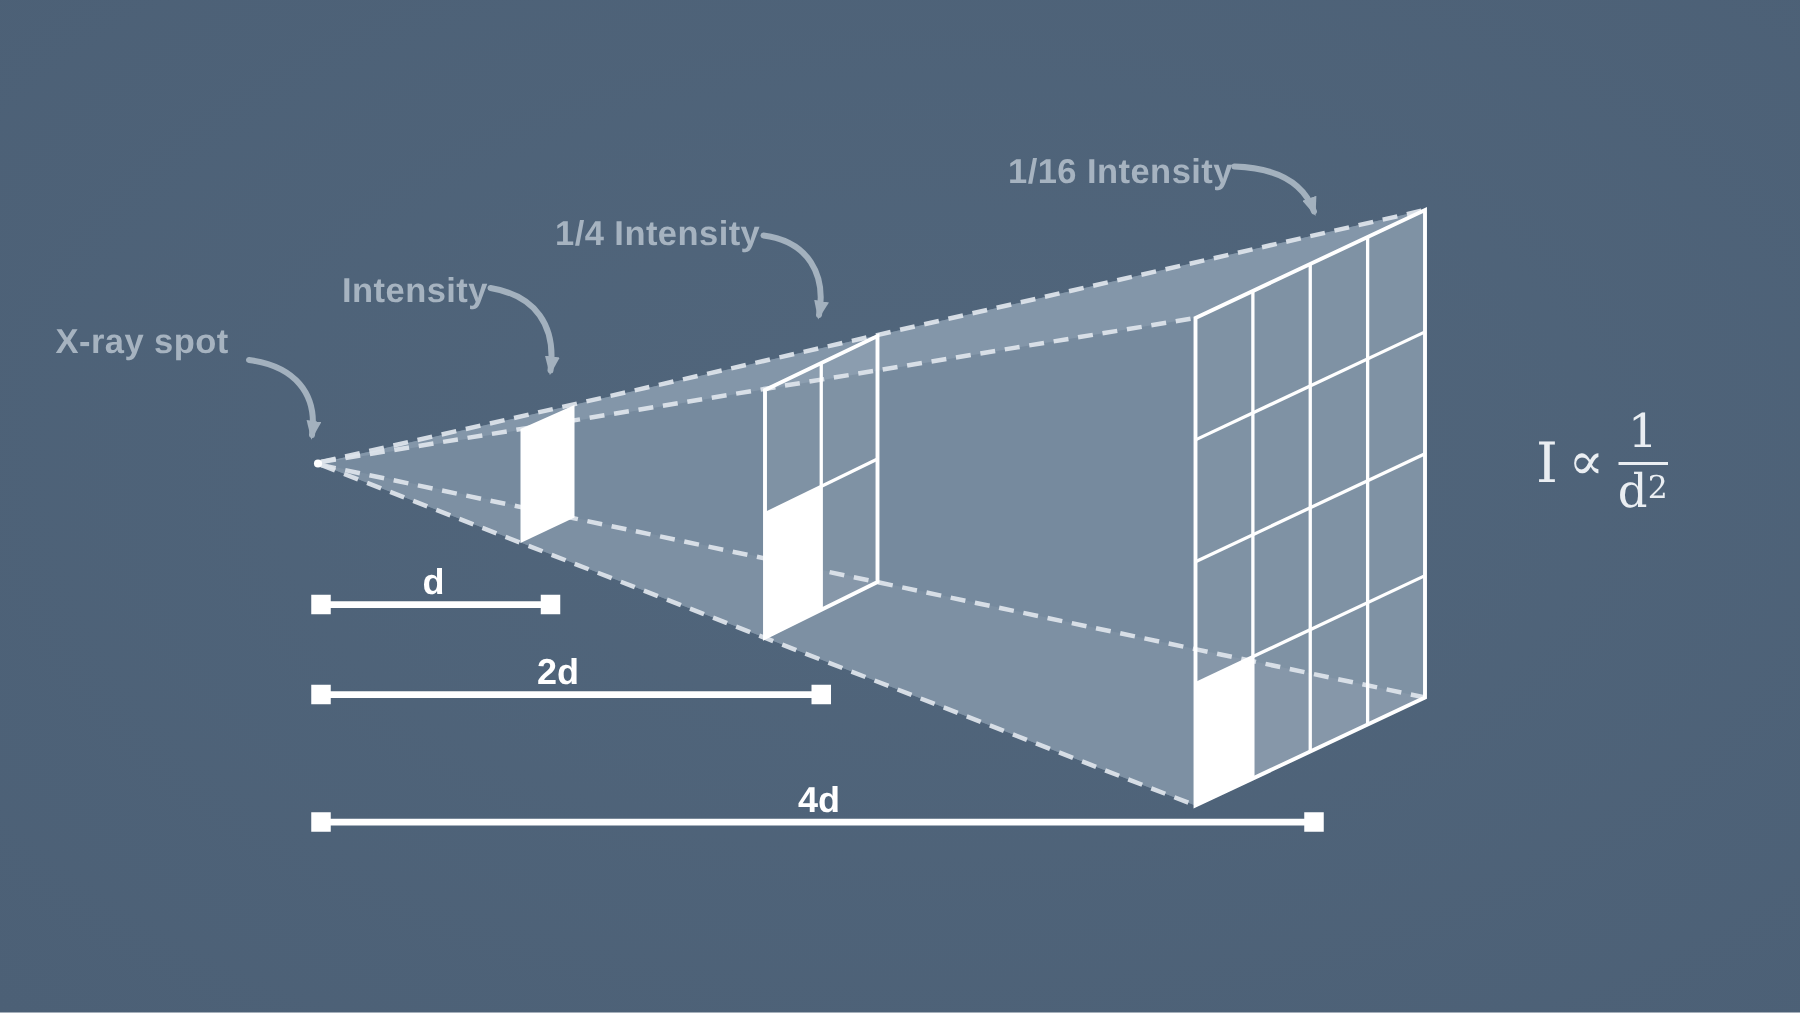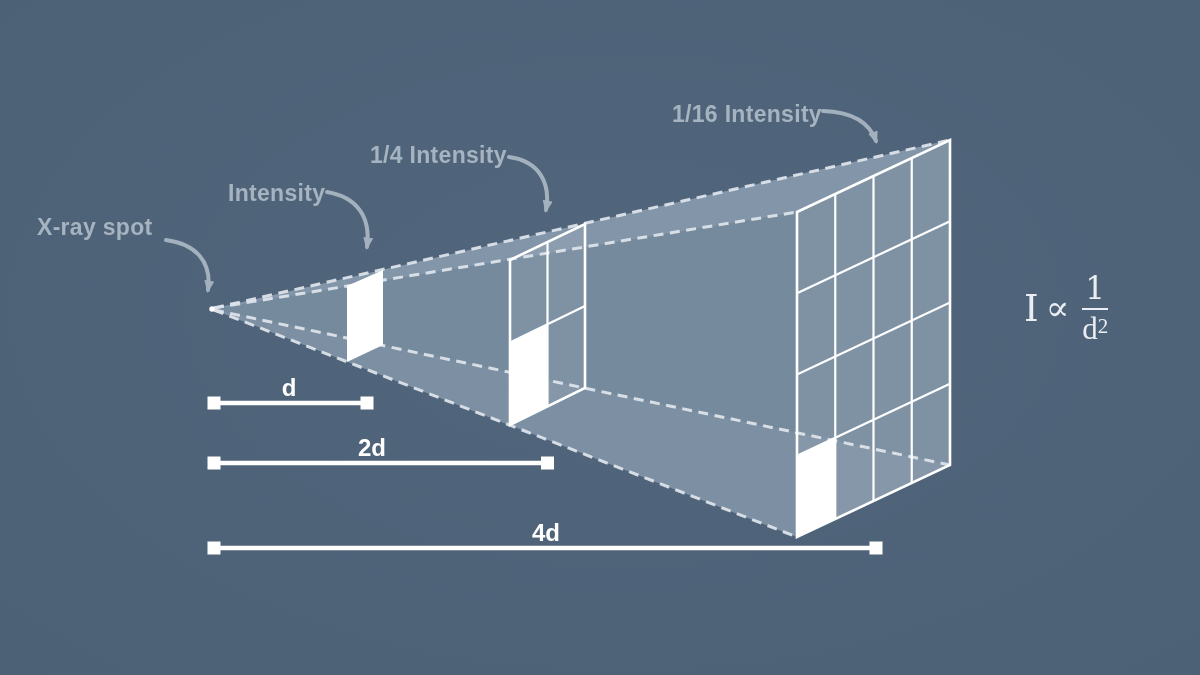--- a/index.html
+++ b/index.html
@@ -50,21 +50,21 @@
   .formula{
     position:absolute;left:1024px;top:273px;
     display:flex;align-items:center;
     color:var(--formula);
     font-family:"DejaVu Serif", serif;
   }
   .f-lhs{font-size:37px;line-height:1;}
   .f-prop{font-size:35px;line-height:1;margin:0 9px 0 7px;}
   .frac{display:flex;flex-direction:column;align-items:center;line-height:1;}
   .frac .num{font-size:31px;padding:0 7px 4px;}
-  .frac .den{font-size:31px;border-top:2.5px solid var(--formula);padding-top:3px;white-space:nowrap;font-family:Liberation Serif, serif;}
+  .frac .den{font-size:31px;border-top:2.5px solid var(--formula);padding-top:3px;white-space:nowrap;}
   .frac sup{font-size:21px;line-height:0;vertical-align:6px;}
 </style>
 </head>
 <body>
 
 <div class="stage">
   <svg width="1200" height="675" viewBox="0 0 1200 675">
 
     <defs>
       <marker id="arrowhead" viewBox="0 0 10 8" refX="7.5" refY="4" markerWidth="12.5" markerHeight="10" markerUnits="userSpaceOnUse" orient="auto">

